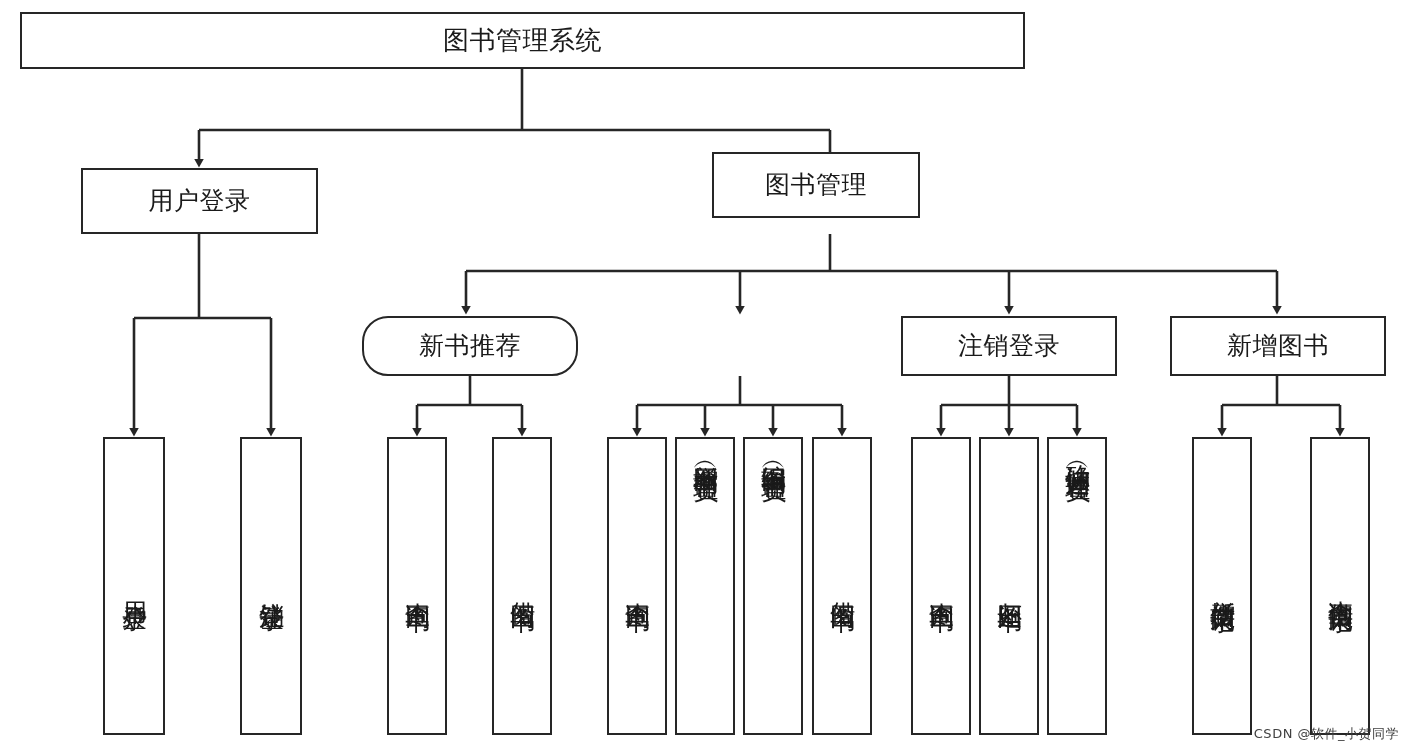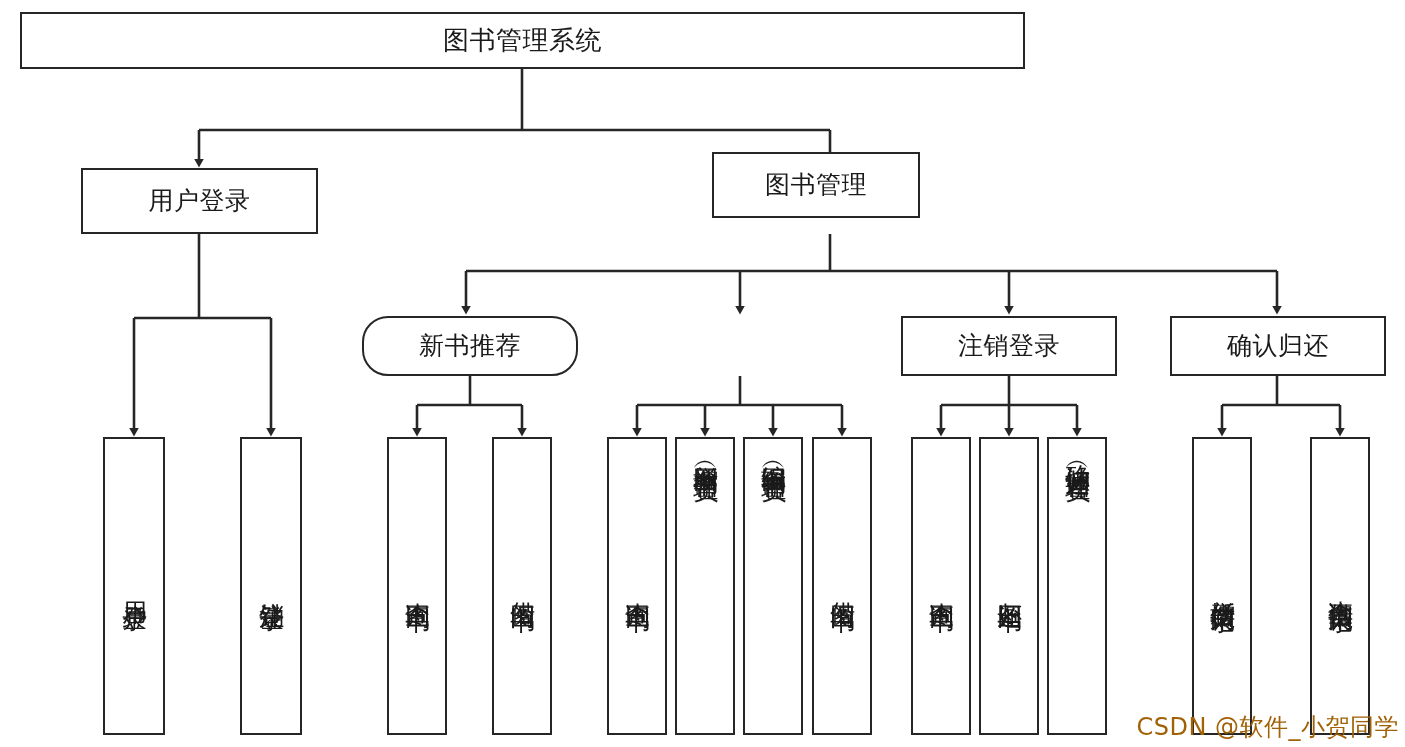--- a/index.html
+++ b/index.html
@@ -66,22 +66,22 @@
   }
   
   .node.leaf.leaf-center {
     align-items: center;
     padding-top: 0;
   }
   #watermark {
     position: absolute;
     right: 6px;
     bottom: 4px;
-    font-size: 24px;
-    color: #a16207;
+    font-size: 13px;
+    color: #404040;
     letter-spacing: 0.5px;
     white-space: nowrap;
     user-select: none;
   }
 </style>
 </head>
 <body>
 
 <div id="diagram-root">
 
@@ -147,21 +147,21 @@
     <span class="node-label">图书管理</span>
   </div>
 
   <div class="node horiz" style="left:362px; top:316px; width:216px; height:60px;border-radius:26px;">
     <span class="node-label">新书推荐</span>
   </div>
   <div class="node horiz" style="left:901px; top:316px; width:216px; height:60px;">
     <span class="node-label">注销登录</span>
   </div>
   <div class="node horiz" style="left:1170px; top:316px; width:216px; height:60px;">
-    <span class="node-label">确认归还</span>
+    <span class="node-label">新增图书</span>
   </div>
 
   <div class="node leaf leaf-center" style="left:103px; top:437px; width:62px; height:298px;">
     <span class="node-label">用户登录</span>
   </div>
   <div class="node leaf leaf-center" style="left:240px; top:437px; width:62px; height:298px;">
     <span class="node-label">注销登录</span>
   </div>
 
   <div class="node leaf leaf-center" style="left:387px; top:437px; width:60px; height:298px;">

